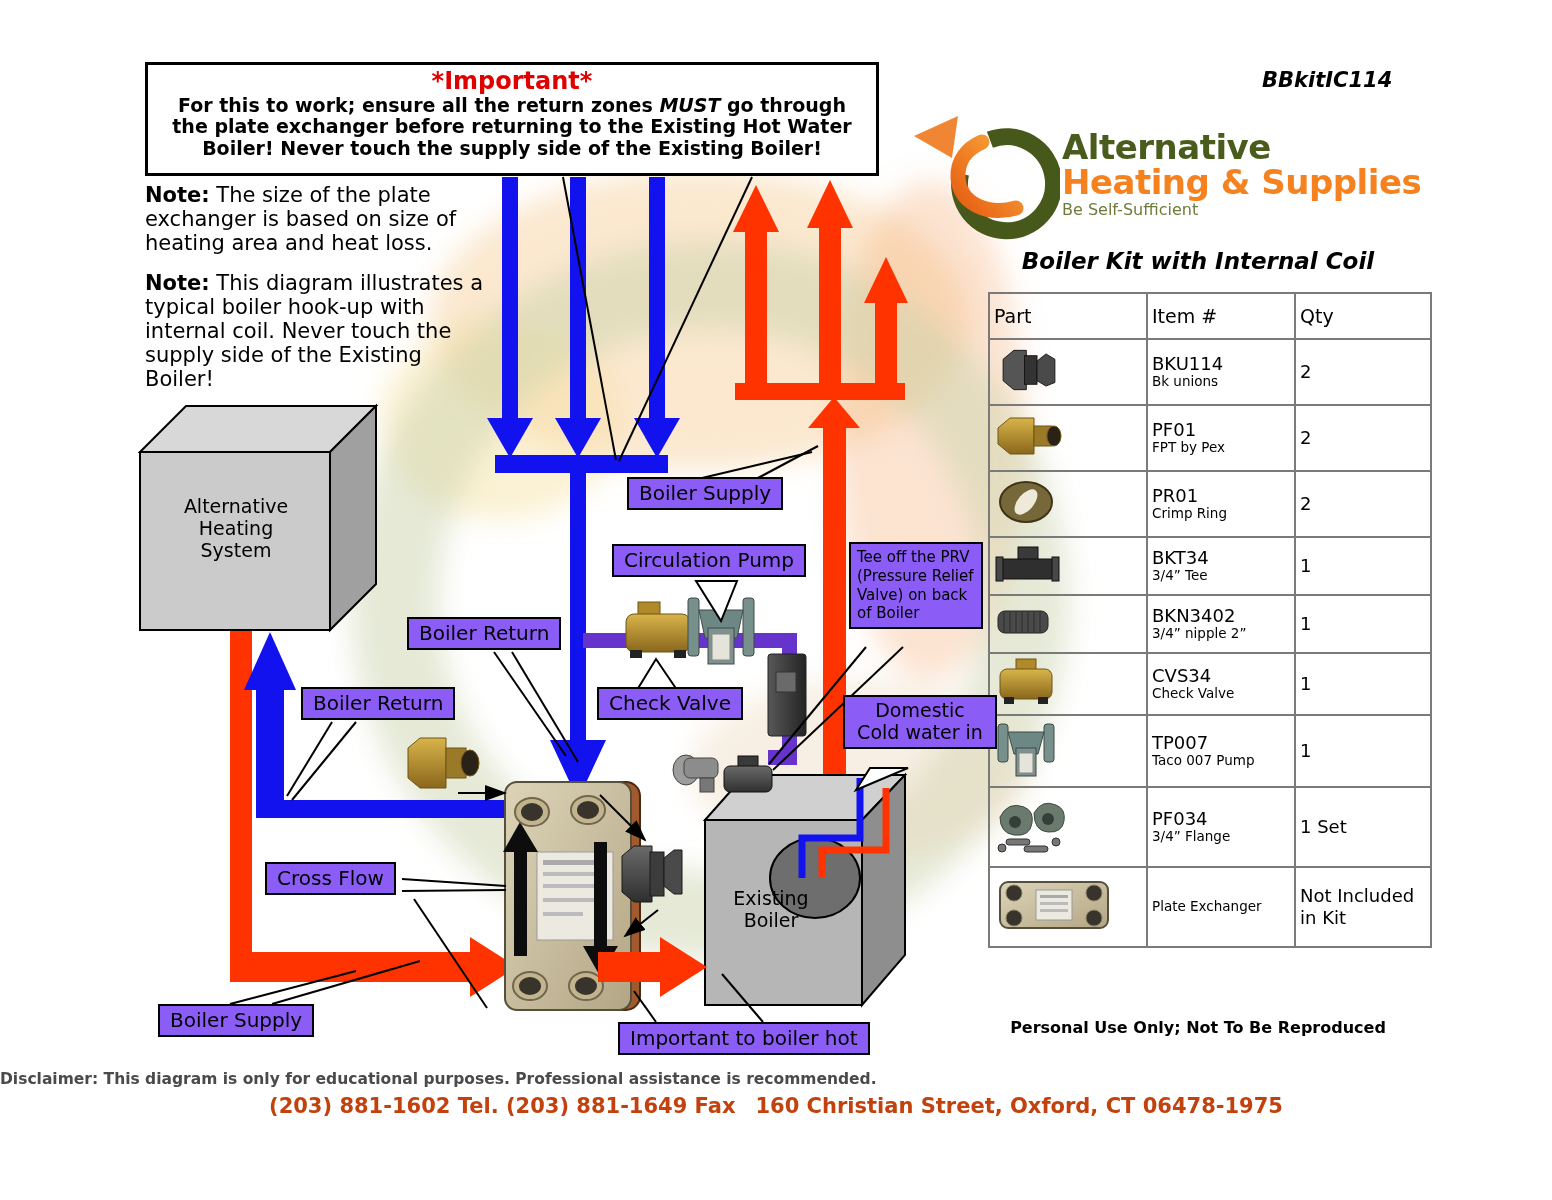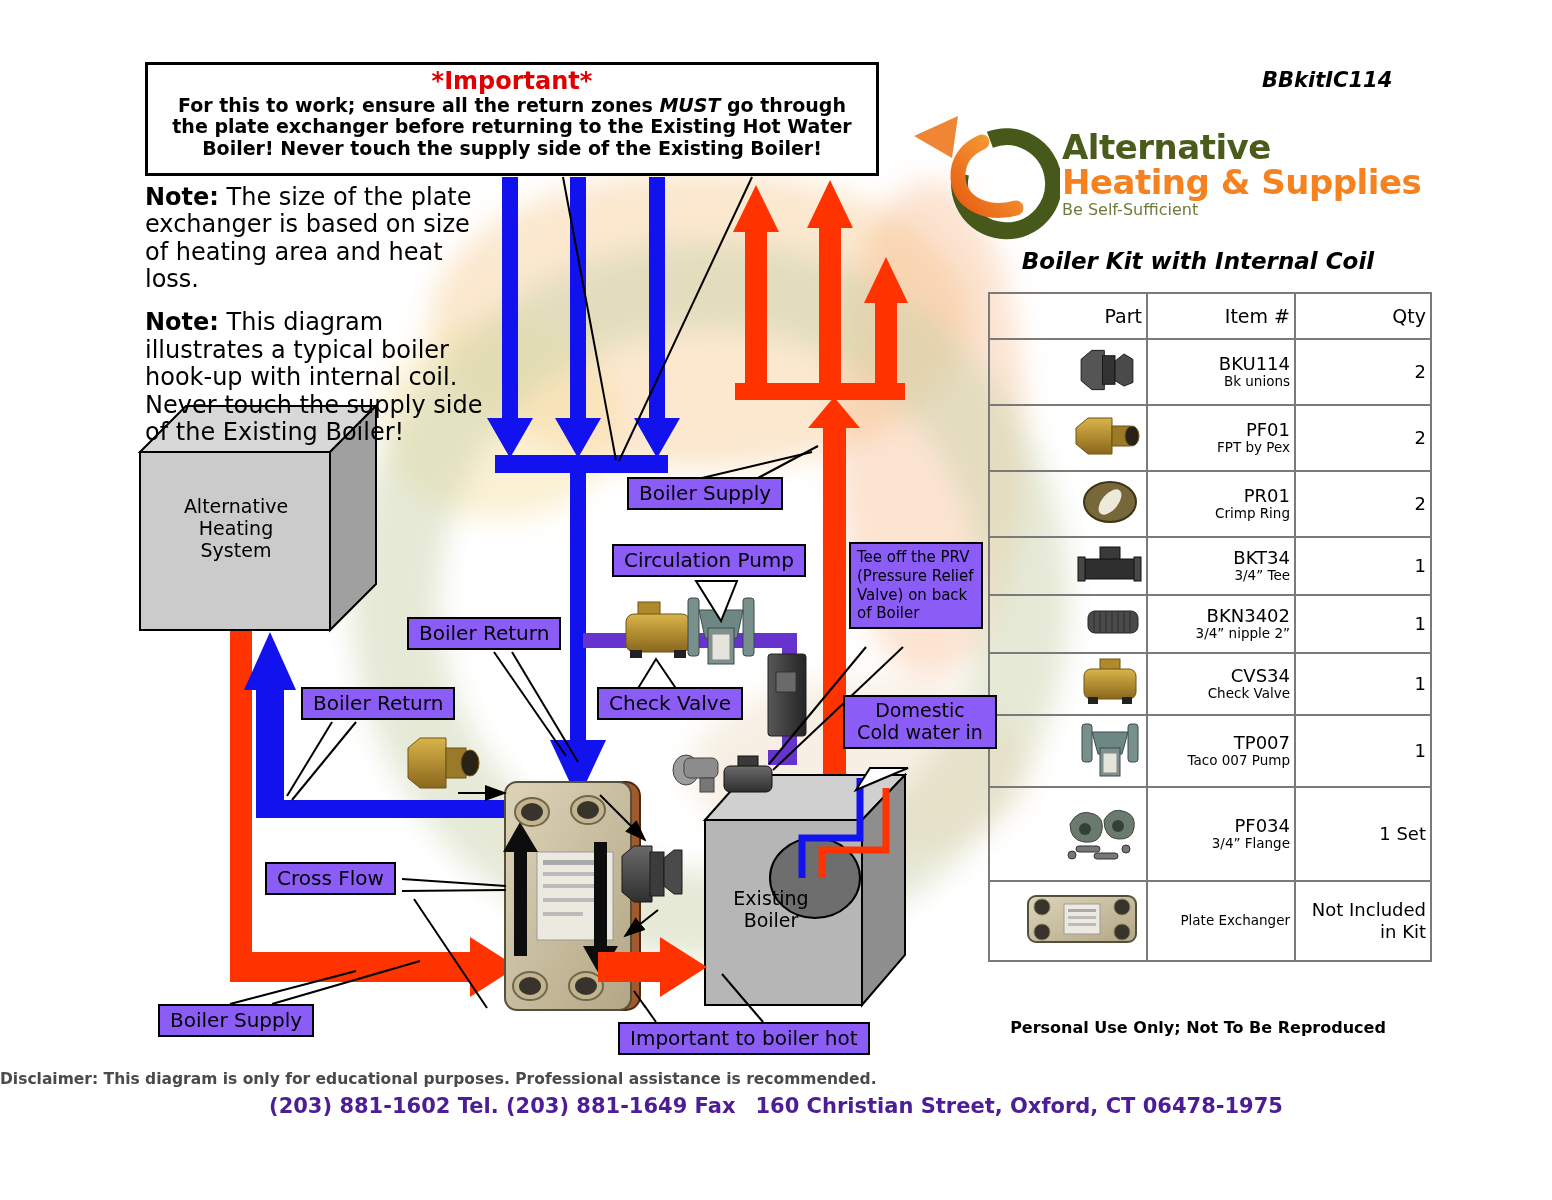--- a/index.html
+++ b/index.html
@@ -7,44 +7,44 @@
         font-family:"DejaVu Sans","Liberation Sans",sans-serif;color:#000;}
   svg.diag{position:absolute;left:0;top:0;z-index:1;}
   .lbl{position:absolute;z-index:3;background:#8b5cf6;border:2px solid #000;
        font-size:20px;padding:3px 10px;white-space:nowrap;line-height:1.15;}
   .preline{white-space:pre-line;}
   
   .important{position:absolute;left:145px;top:62px;width:728px;height:108px;z-index:3;
              background:#fff;border:3px solid #000;text-align:center;}
   .important .ttl{color:#e00000;font-weight:bold;font-size:24px;margin-top:2px;}
   .important .bdy{font-weight:bold;font-size:19px;line-height:1.12;padding:0 10px;}
-  .notes{position:absolute;left:145px;top:184px;width:340px;z-index:3;font-size:24px;line-height:1.14;}
+  .notes{position:absolute;left:145px;top:184px;width:340px;z-index:3;font-size:21px;line-height:1.14;}
   .notes p{margin:0 0 16px 0;}
   .notes b{font-weight:bold;}
   .doccode{position:absolute;left:1262px;top:68px;z-index:3;font-weight:bold;font-style:italic;font-size:21px;}
   .logo-txt{position:absolute;left:1062px;top:130px;z-index:3;line-height:1.02;}
   .logo-txt .l1{font-size:34px;font-weight:bold;color:#4a5c1c;letter-spacing:-.5px;}
   .logo-txt .l2{font-size:34px;font-weight:bold;color:#f5821f;letter-spacing:-.5px;}
   .logo-txt .l3{font-size:16px;color:#6d7c3c;margin-top:3px;}
   .kit-title{position:absolute;left:978px;top:248px;width:440px;z-index:3;text-align:center;
              font-weight:bold;font-style:italic;font-size:23px;}
   
   .ptable{position:absolute;left:988px;top:292px;z-index:3;border-collapse:collapse;table-layout:fixed;}
-  .ptable th,.ptable td{border:2px solid #7a7a7a;text-align:right;vertical-align:middle;padding:2px 4px;background:transparent;}
+  .ptable th,.ptable td{border:2px solid #7a7a7a;text-align:left;vertical-align:middle;padding:2px 4px;background:transparent;}
   .ptable th{font-size:19px;font-weight:normal;height:40px;}
   .c-part{width:148px;} .c-item{width:138px;} .c-qty{width:126px;}
   .pcode{display:block;font-size:18px;line-height:1.1;}
   .pdesc{display:block;font-size:13.5px;line-height:1.15;}
   .pqty{font-size:18px;line-height:1.2;}
   .personal{position:absolute;left:988px;top:1018px;width:420px;z-index:3;text-align:center;
             font-weight:bold;font-size:16px;}
   .disclaimer{position:absolute;left:0;top:1070px;width:1552px;z-index:3;text-align:left;
               font-weight:bold;font-size:15.5px;color:#4a4a4a;}
   .contact{position:absolute;left:0;top:1094px;width:1552px;z-index:3;display:flex;
-           justify-content:center;gap:20px;font-weight:bold;font-size:21px;color:#4c1d95;text-align:center;}
+           justify-content:center;gap:20px;font-weight:bold;font-size:21px;color:#c2410c;text-align:center;}
   
   .boxtext{position:absolute;z-index:3;text-align:center;font-size:19px;line-height:1.15;}
   
   #lbl-bs-top{left:627px;top:477px;}
   #lbl-circ{left:612px;top:544px;}
   #lbl-br-up{left:407px;top:617px;}
   #lbl-br-low{left:301px;top:687px;}
   #lbl-cv{left:597px;top:687px;}
   #lbl-tee{left:849px;top:542px;width:118px;font-size:15px;padding:4px 6px;white-space:normal;line-height:1.25;}
   #lbl-dc{left:843px;top:695px;width:130px;text-align:center;font-size:19px;white-space:normal;}
@@ -381,21 +381,21 @@
               <path d="M14,14 h36 l-6,22 h-24 z" fill="#6d8884" stroke="#3c4a48"></path>
               <rect x="22" y="30" width="20" height="28" fill="#7d928e" stroke="#3c4a48"></rect>
               <rect x="25" y="35" width="14" height="20" fill="#e4e4da" stroke="#888"></rect>
             </svg></td>
     <td>
             <span class="pcode">TP007</span>
             <span class="pdesc">Taco 007 Pump</span>
           </td>
     <td><span class="pqty">1</span></td>
   </tr>
-  <tr style="height:94px;">
+  <tr style="height:80px;">
     <td><svg width="78" height="60" viewBox="0 0 78 60">
               <g fill="#6b7a6e" stroke="#3e4a40">
                 <path d="M6,22 q8,-16 24,-10 q10,4 8,16 q-2,14 -18,12 q-14,-2 -14,-18z"></path>
                 <path d="M40,18 q8,-14 22,-8 q10,4 8,16 q-2,12 -16,11 q-14,-1 -14,-19z"></path>
               </g>
               <circle cx="21" cy="27" r="6" fill="#33403a"></circle>
               <circle cx="54" cy="24" r="6" fill="#33403a"></circle>
               <g fill="#777" stroke="#333">
                 <rect x="12" y="44" width="24" height="6" rx="3"></rect>
                 <rect x="30" y="51" width="24" height="6" rx="3"></rect>

